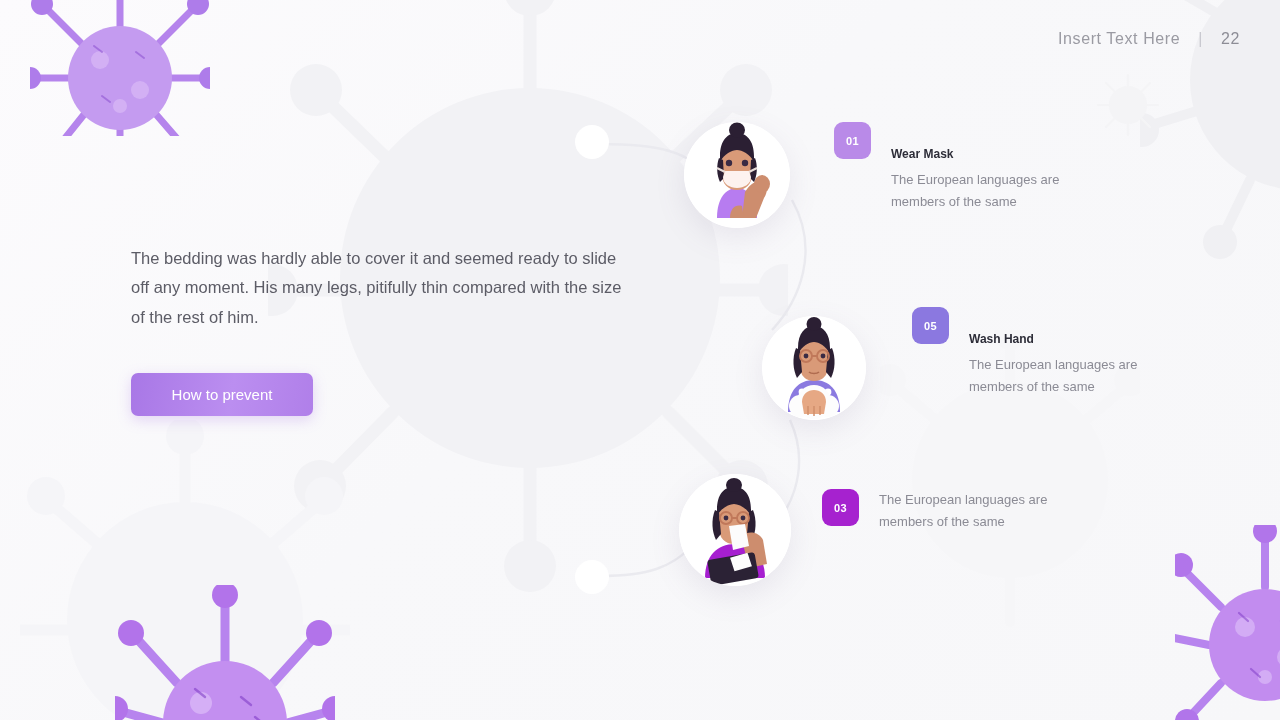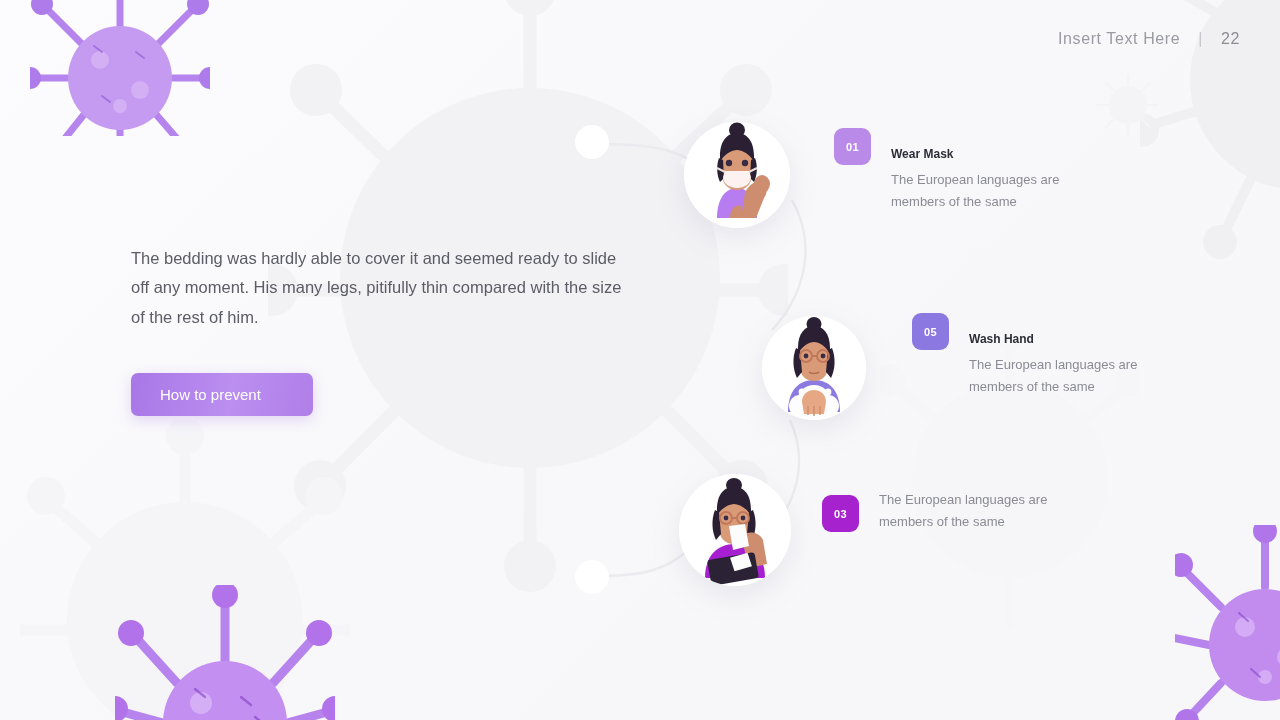--- a/index.html
+++ b/index.html
@@ -52,21 +52,21 @@
     padding: 13px 29px;
     border-radius: 7px;
     background: linear-gradient(100deg, #a877e6 0%, #bb8ef0 55%, #b07fe9 100%);
     color: #ffffff;
     font-size: 15px;
     border: none;
     cursor: pointer;
     box-shadow: 0 4px 14px rgba(168,119,230,.28);
     font-family: inherit;
     min-width: 182px;
-    text-align: left;
+    text-align: center;
   }
 
   
   .connectors { position: absolute; inset: 0; z-index: 3; pointer-events: none; }
 
   
   .circ {
     position: absolute;
     border-radius: 50%;
     background: #ffffff;
@@ -76,21 +76,20 @@
   }
   .circ svg { display: block; width: 100%; height: 100%; }
 
   
   .step { position: absolute; display: flex; align-items: flex-start; gap: 20px; z-index: 7; }
   .badge {
     width: 37px; height: 37px; border-radius: 9px;
     color: #fff; font-size: 11px; font-weight: 700;
     display: flex; align-items: center; justify-content: center;
     flex: 0 0 auto;
-    margin-top: 6px;
     letter-spacing: .3px;
   }
   .step-title { font-size: 12px; font-weight: 700; color: #2d2d38; margin-bottom: 8px; margin-top: 25px; }
   .step-desc { font-size: 13px; line-height: 1.72; color: #8b8b95; width: 215px; }
 
   .step1 { left: 834px; top: 122px; }
   .step2 { left: 912px; top: 307px; }
   .step3 { left: 822px; top: 489px; }
 </style>
 </head>

